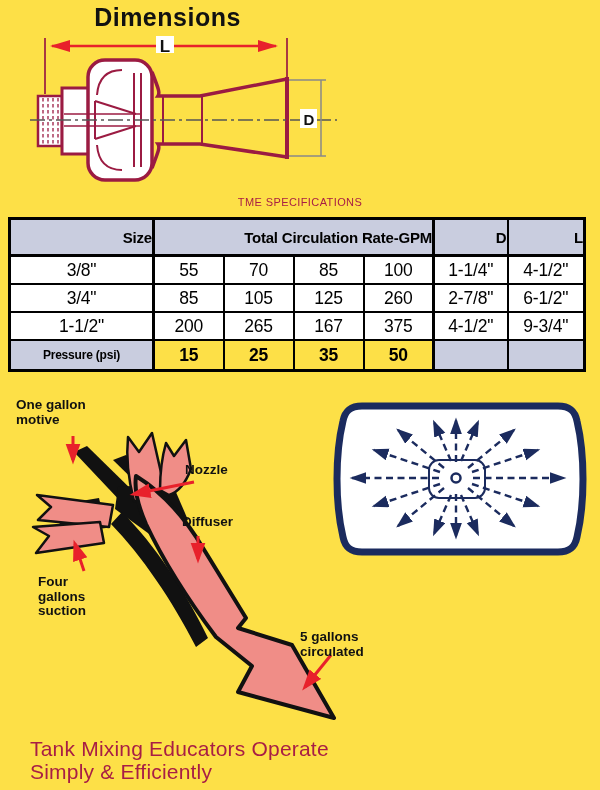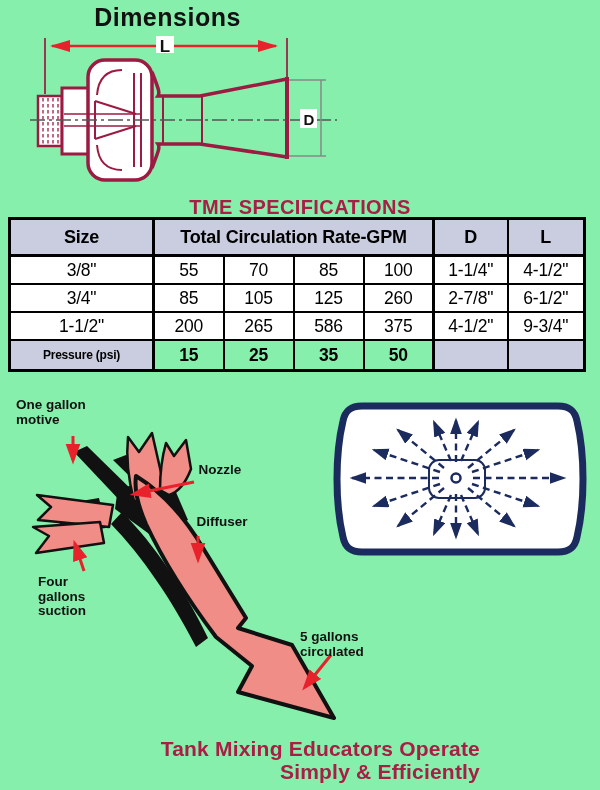--- a/index.html
+++ b/index.html
@@ -1,47 +1,47 @@
 <!DOCTYPE html>
 <html><head>
 <meta charset="utf-8">
 <style>
   html,body{margin:0;padding:0;}
   body{width:600px;height:790px;background:#fff;font-family:"Liberation Sans",sans-serif;}
-  .page{position:absolute;left:0;top:0;width:600px;height:790px;background:#86efac;overflow:hidden;}
+  .page{position:absolute;left:0;top:0;width:600px;height:790px;background:#fde047;overflow:hidden;}
 
   .dim-title{position:absolute;left:0;top:3px;width:335px;text-align:center;
     font-size:25px;font-weight:bold;color:#111;letter-spacing:0.5px;}
 
   .eductor-svg{position:absolute;left:25px;top:30px;}
 
   .spec-title{position:absolute;left:8px;top:196px;width:584px;text-align:center;
-    font-size:20px;font-weight:bold;color:#A81E45;letter-spacing:0.4px;}
+    font-size:11px;font-weight:normal;color:#A81E45;letter-spacing:0.4px;}
 
   table.spec{position:absolute;left:8px;top:217px;border-collapse:collapse;
     table-layout:fixed;border:3px solid #000;}
   table.spec td{border:2px solid #000;text-align:center;vertical-align:middle;
     padding:0;font-size:17.5px;color:#000;letter-spacing:-0.2px;overflow:hidden;white-space:nowrap;}
-  table.spec tr.hdr td{background:#C9CDDF;font-weight:bold;font-size:18px;height:34px;
-    border-bottom:3px solid #000;}
+  table.spec tr.hdr td{background:#C9CDDF;font-weight:bold;font-size:15px;height:34px;
+    border-bottom:3px solid #000;text-align:right;}
   table.spec tr.data td{height:26px;background:#fff;}
   table.spec td.lav{background:#C9CDDF;}
   table.spec td.thl{border-left:3px solid #000;}
   table.spec tr.press td{height:28px;font-weight:bold;}
   table.spec tr.press td.plabel{font-size:12px;}
 
   .flow-svg{position:absolute;left:20px;top:393px;}
   .tank-svg{position:absolute;left:330px;top:400px;}
 
   .flabel{position:absolute;font-size:13.5px;line-height:14.5px;font-weight:bold;
     color:#111;}
-  .flabel.left{text-align:center;}
-
-  .caption{position:absolute;left:30px;top:737px;width:450px;text-align:right;
-    color:#A81E45;font-weight:bold;font-size:21px;line-height:23px;letter-spacing:0.2px;}
+  .flabel.left{text-align:left;}
+
+  .caption{position:absolute;left:30px;top:737px;width:450px;text-align:left;
+    color:#A81E45;font-weight:normal;font-size:21px;line-height:23px;letter-spacing:0.2px;}
 </style>
 </head>
 <body>
 
 <div class="page">
 
   <div class="dim-title">Dimensions</div>
 
   <svg class="eductor-svg" width="325" height="158" viewBox="25 30 325 158">
 
@@ -131,21 +131,21 @@
         <td>105</td>
         <td>125</td>
         <td>260</td>
         <td class="lav thl">2-7/8"</td>
         <td class="lav">6-1/2"</td>
       </tr>
       <tr class="data">
         <td class="lav">1-1/2"</td>
         <td class="thl">200</td>
         <td>265</td>
-        <td>586</td>
+        <td>167</td>
         <td>375</td>
         <td class="lav thl">4-1/2"</td>
         <td class="lav">9-3/4"</td>
       </tr>
       <tr class="press">
         <td class="lav plabel">Pressure (psi)</td>
         <td class="thl">15</td>
         <td>25</td>
         <td>35</td>
         <td>50</td>

